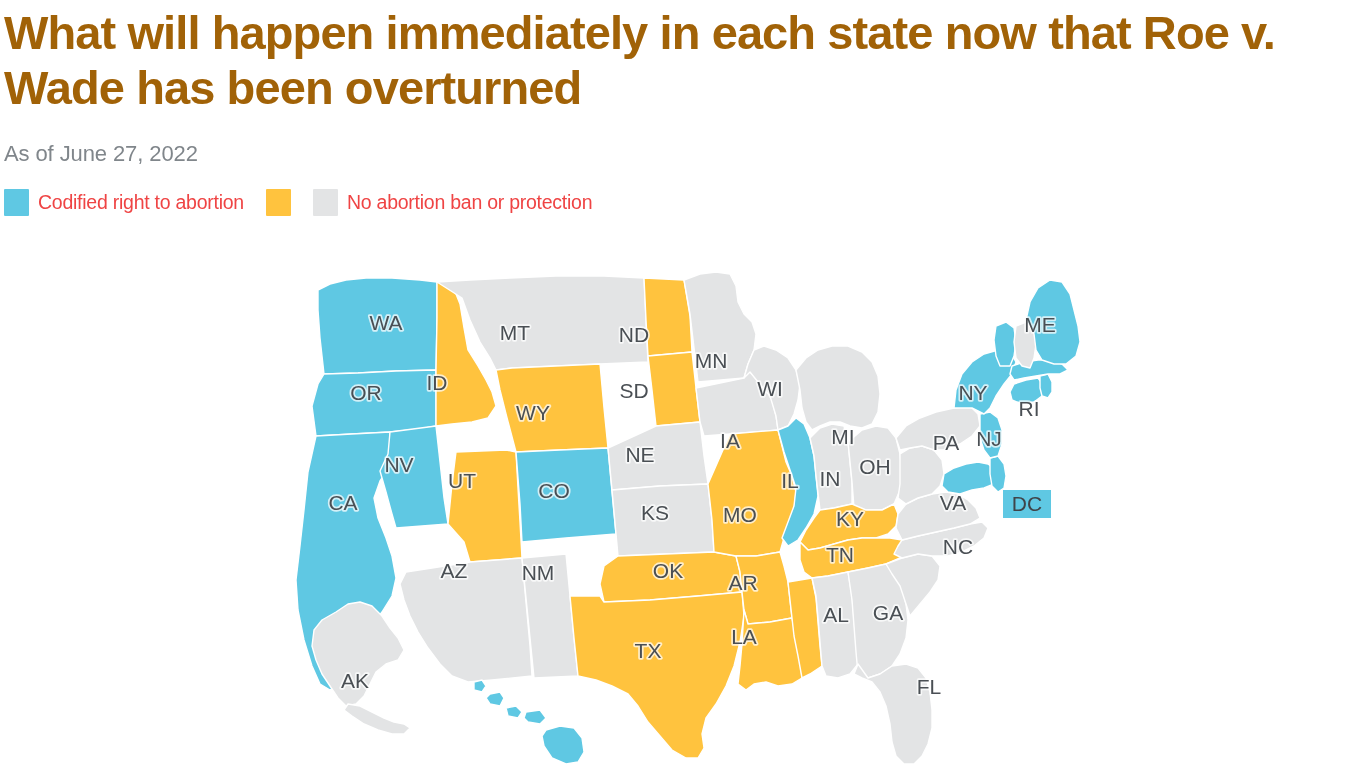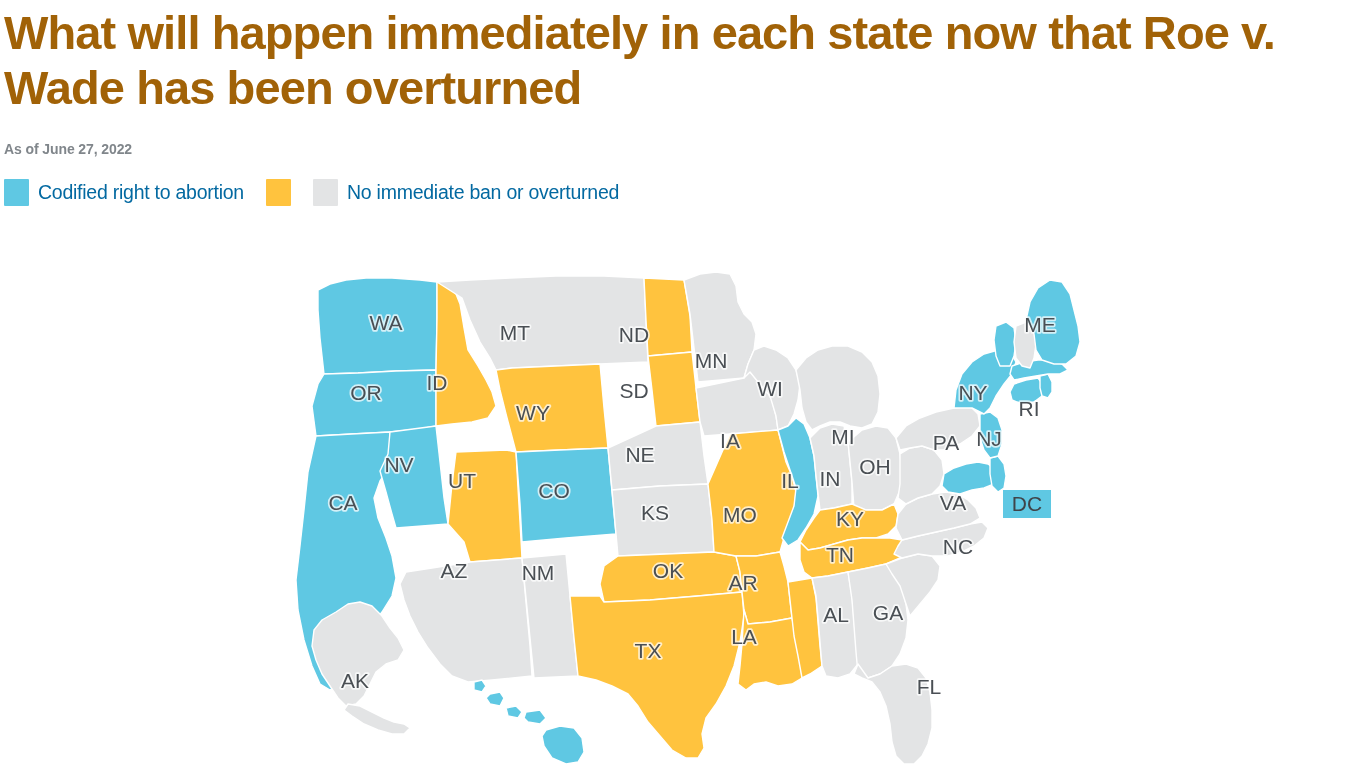--- a/index.html
+++ b/index.html
@@ -29,23 +29,23 @@
     font-size: 47px;
     line-height: 1.16;
     font-weight: 700;
     letter-spacing: -0.9px;
     color: #a16207;
     max-width: 1340px;
   }
   .subtitle {
     margin: 0;
     padding: 26px 0 0 4px;
-    font-size: 14px;
+    font-size: 22px;
     color: #80868b;
-    font-weight: 700;
+    font-weight: 400;
     letter-spacing: -0.1px;
   }
   
   .legend {
     display: flex;
     align-items: center;
     padding: 22px 0 0 4px;
     gap: 22px;
   }
   .legend-item {
@@ -54,21 +54,21 @@
     gap: 9px;
   }
   .legend-swatch {
     width: 25px;
     height: 27px;
     flex: 0 0 auto;
     border-radius: 1px;
   }
   .legend-label {
     font-size: 19.5px;
-    color: #0369a1;
+    color: #ef4444;
     letter-spacing: -0.25px;
     white-space: nowrap;
   }
   
   .map-wrap {
     position: absolute;
     left: 0;
     top: 266px;
     width: 1284px;
     height: 506px;
@@ -116,21 +116,21 @@
   <div class="legend">
     <div class="legend-item">
       <span class="legend-swatch" style="background:#5FC8E3"></span>
       <span class="legend-label">Codified right to abortion</span>
     </div>
     <div class="legend-item">
       <span class="legend-swatch" style="background:#FFC33E"></span>
     </div>
     <div class="legend-item">
       <span class="legend-swatch" style="background:#E3E4E5"></span>
-      <span class="legend-label">No immediate ban or overturned</span>
+      <span class="legend-label">No abortion ban or protection</span>
     </div>
   </div>
 
   <div class="map-wrap">
     <svg class="usmap" viewBox="0 0 1366 506" preserveAspectRatio="xMidYMid meet">
 
       <g>
 
         <path class="state" d="M318 24 L330 18 L346 14 L366 12 L392 12 L420 14 L437 16 L437 52 L436 104 L396 105 L358 107 L324 108 L320 72 L318 44 Z" fill="#5FC8E3"></path>
         <path class="state" d="M324 108 L358 107 L396 105 L436 104 L436 160 L420 163 L390 166 L352 168 L316 170 L312 140 L318 118 Z" fill="#5FC8E3"></path>

